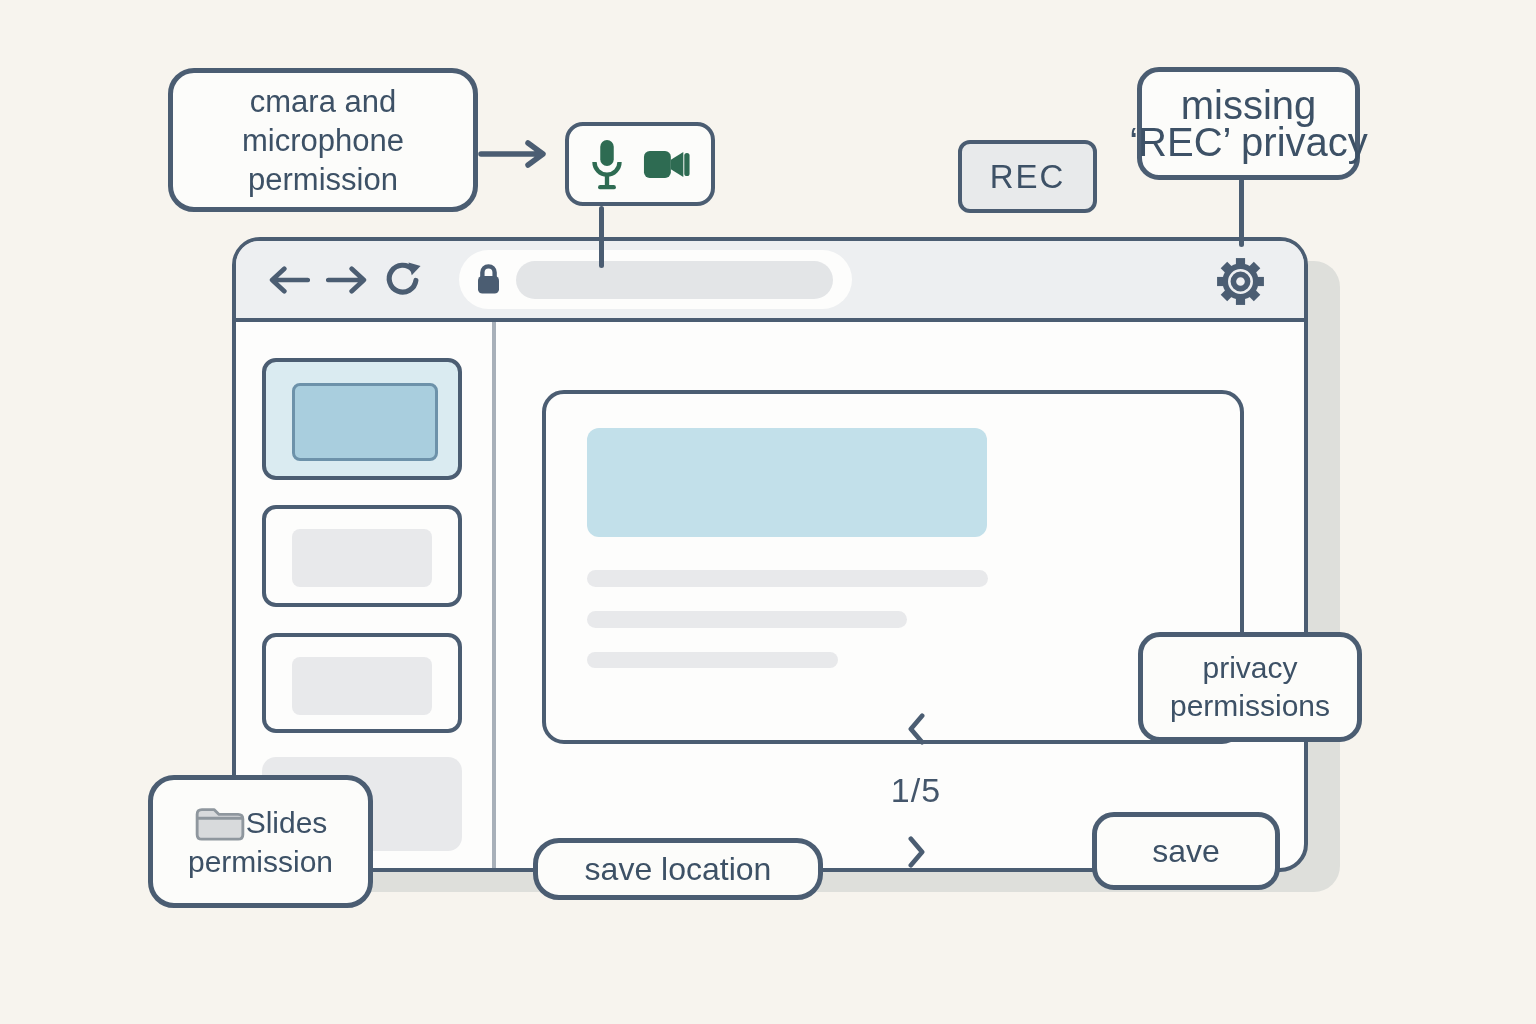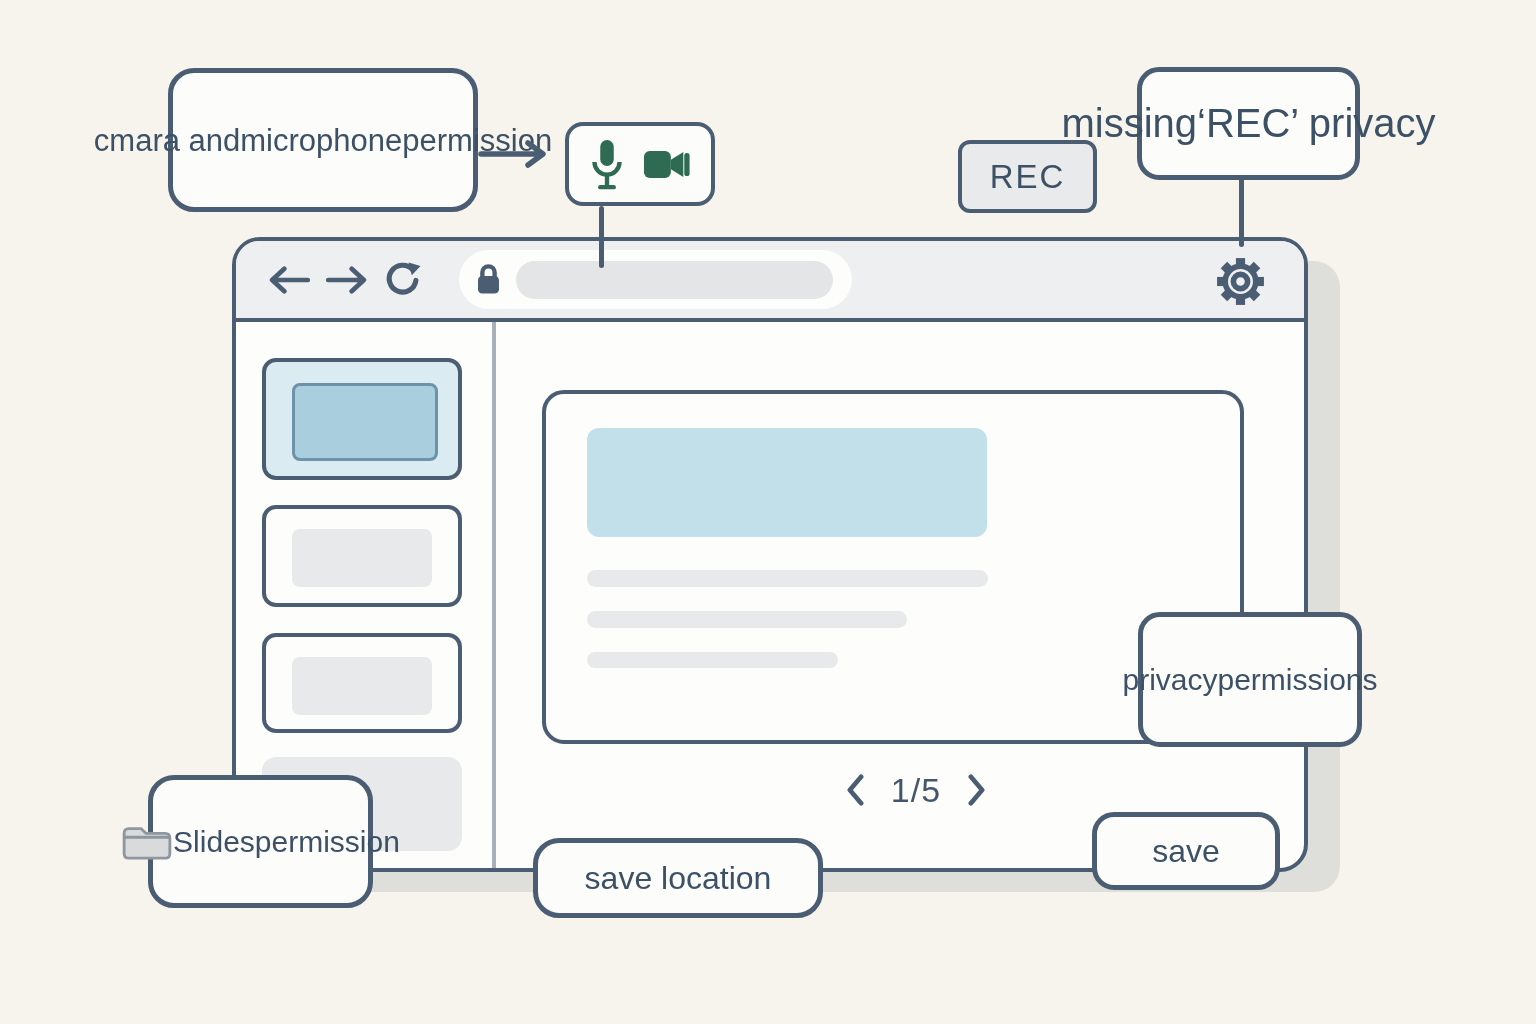--- a/index.html
+++ b/index.html
@@ -6,21 +6,21 @@
   .stage{
     position:relative;width:1536px;height:1024px;overflow:hidden;
     background:#f7f4ee;
     font-family:"Liberation Sans","DejaVu Sans",sans-serif;
     color:#3d5166;
   }
   
   .callout{
     position:absolute;box-sizing:border-box;
     background:#fcfcfa;border:5px solid #4b5d72;border-radius:26px;
-    display:flex;flex-direction:row;align-items:center;justify-content:center;
+    display:flex;flex-direction:column;align-items:center;justify-content:center;
     z-index:6;text-align:center;
   }
   .callout .ln{font-size:31px;line-height:39px;color:#3d5166;white-space:nowrap;}
   
   .connector-v{position:absolute;width:5px;background:#4b5d72;border-radius:3px;z-index:5;}
   
   .browser{
     position:absolute;left:232px;top:237px;width:1076px;height:635px;
     box-sizing:border-box;border:4px solid #4b5d72;border-radius:28px;
     background:#fdfdfc;z-index:1;
@@ -49,36 +49,36 @@
   
   .slide{
     position:absolute;left:306px;top:149px;width:702px;height:354px;box-sizing:border-box;
     border:4px solid #4b5d72;border-radius:22px;background:#fdfdfc;
   }
   .slide-title{position:absolute;left:41px;top:34px;width:400px;height:109px;background:#c2e0ea;border-radius:12px;}
   .slide-line{position:absolute;left:41px;height:17px;background:#e8e9eb;border-radius:9px;}
   
   .pagination{
     position:absolute;left:570px;top:528px;width:220px;height:42px;
-    display:flex;align-items:center;justify-content:center;gap:26px;
+    display:flex;align-items:center;justify-content:center;gap:26px;flex-direction:column;
   }
   .page-label{font-size:34px;color:#44566b;letter-spacing:1px;}
   .chev-btn{background:none;border:none;padding:0;cursor:pointer;display:flex;align-items:center;}
   
   .co-cam-mic{left:168px;top:68px;width:310px;height:144px;}
   .co-missing{left:1137px;top:67px;width:223px;height:113px;border-radius:22px;}
   .co-missing .ln{font-size:40px;line-height:37px;}
   .co-rec{left:958px;top:140px;width:139px;height:73px;background:#e8eaeb;border-width:4px;border-radius:12px;}
   .co-rec .ln{font-size:33px;letter-spacing:2px;}
-  .co-privacy{left:1138px;top:612px;width:224px;height:135px;border-radius:22px;}
+  .co-privacy{left:1138px;top:632px;width:224px;height:110px;border-radius:22px;}
   .co-privacy .ln{font-size:30px;line-height:38px;}
   .co-slides{left:148px;top:775px;width:225px;height:133px;}
   .co-slides .ln{font-size:30px;line-height:38px;}
   .co-slides .row{display:flex;align-items:center;}
-  .co-saveloc{left:533px;top:838px;width:290px;height:80px;}
+  .co-saveloc{left:533px;top:838px;width:290px;height:62px;}
   .co-saveloc .ln{font-size:32px;}
   .co-save{left:1092px;top:812px;width:188px;height:78px;border-radius:22px;}
   .co-save .ln{font-size:32px;}
   .icons-box{left:565px;top:122px;width:150px;height:84px;border-width:4px;border-radius:18px;flex-direction:row;gap:18px;}
   .anno-arrow{position:absolute;left:478px;top:136px;z-index:6;}
   svg{display:block;}
 </style>
 </head>
 <body>
 

